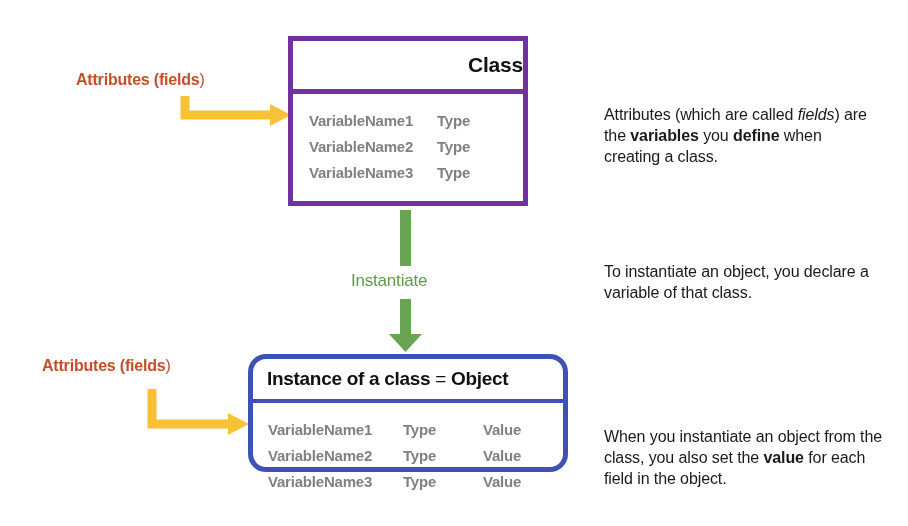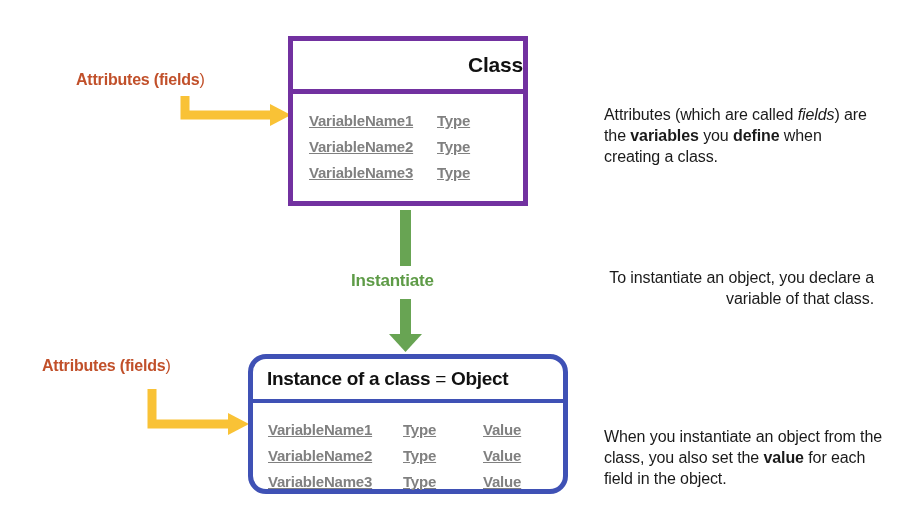--- a/index.html
+++ b/index.html
@@ -53,21 +53,21 @@
   .class-box-body {
     padding: 14px 0 0 0;
     box-sizing: border-box;
   }
 
   
   .object-box {
     left: 248px;
     top: 338px;
     width: 320px;
-    height: 140px;
+    height: 118px;
     border: 5px solid #3F51B5;
     border-radius: 18px;
     background: #ffffff;
     box-sizing: border-box;
   }
   .object-box-header {
     height: 44px;
     border-bottom: 4px solid #3F51B5;
     box-sizing: border-box;
     display: flex;
@@ -91,21 +91,20 @@
   }
 
   
   .attr-row {
     display: flex;
     font-size: 15px;
     font-weight: bold;
     color: #808080;
     line-height: 26px;
     letter-spacing: -0.2px;
-    text-decoration: underline;
   }
   .class-box-body .attr-row { padding-left: 16px; }
   .class-box-body .col-name  { width: 128px; }
   .class-box-body .col-type  { width: 60px; }
 
   .object-box-body .attr-row { padding-left: 15px; }
   .object-box-body .col-name  { width: 135px; }
   .object-box-body .col-type  { width: 80px; }
   .object-box-body .col-value { width: 70px; }
 
@@ -124,29 +123,29 @@
   
   .note {
     font-size: 16px;
     color: #1a1a1a;
     line-height: 21px;
     letter-spacing: -0.1px;
   }
   .note b { font-weight: bold; }
   .note i { font-style: italic; }
   .note-1 { left: 604px; top: 88px;  width: 270px; }
-  .note-2 { left: 604px; top: 251px; width: 270px; text-align: right; }
+  .note-2 { left: 604px; top: 245px; width: 270px; }
   .note-3 { left: 604px; top: 410px; width: 280px; }
 
   
   .instantiate-label {
     left: 351px;
     top: 255px;
     font-size: 17px;
-    font-weight: bold;
+    font-weight: normal;
     color: #5E9B47;
     letter-spacing: -0.2px;
   }
 
   svg.arrow-layer {
     position: absolute;
     left: 0; top: 0;
     width: 908px;
     height: 526px;
     pointer-events: none;

